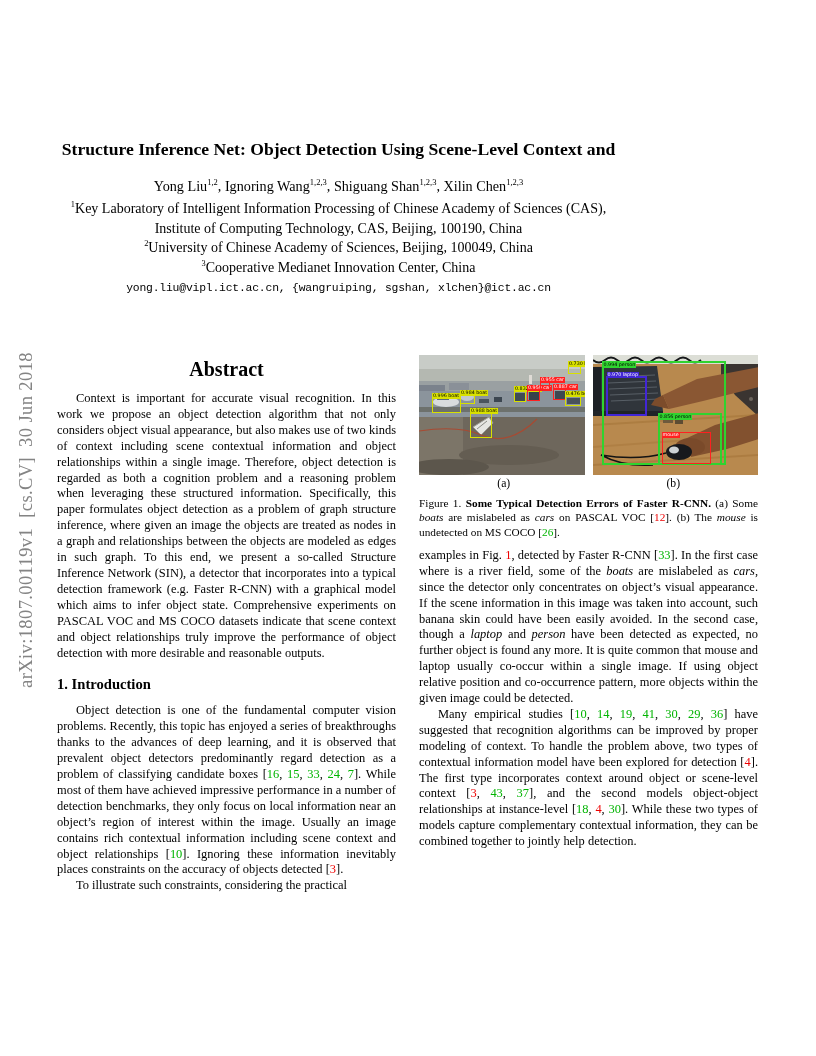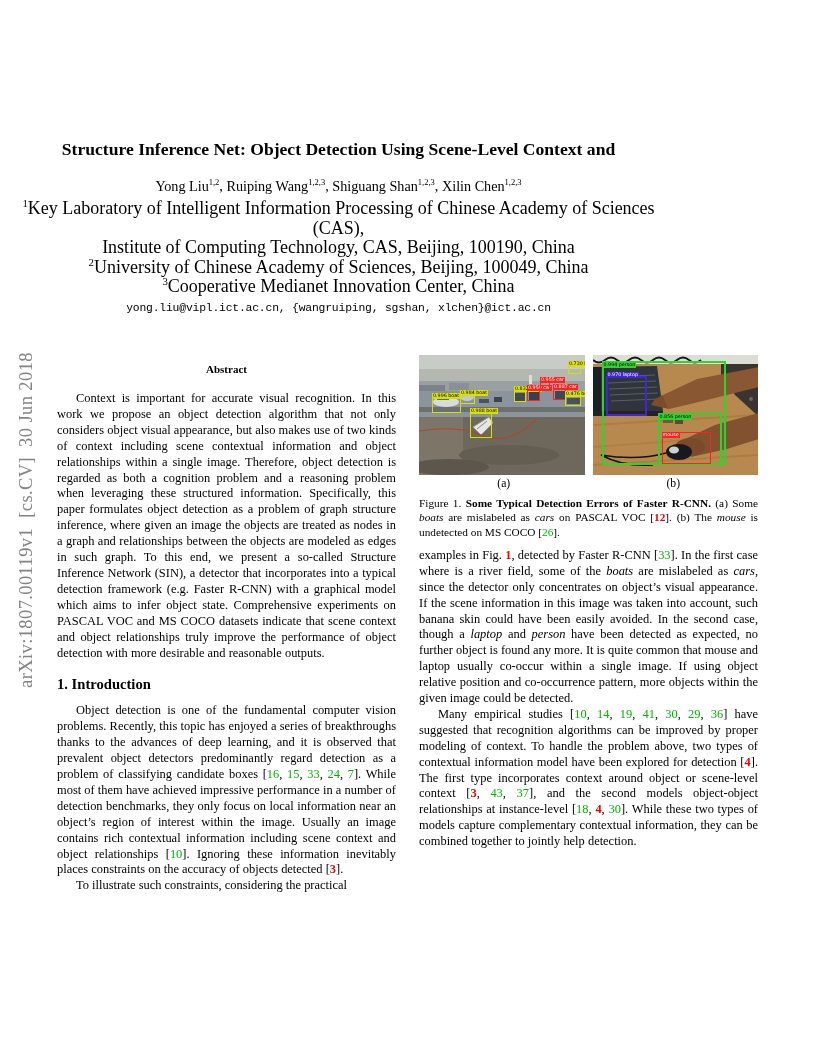--- a/index.html
+++ b/index.html
@@ -8,41 +8,41 @@
 
   
   .arxiv-banner{position:absolute;left:16px;top:772px;width:504px;height:26px;
     transform:rotate(-90deg);transform-origin:0 0;text-align:center;
     font-size:18.5px;color:#848484;white-space:pre;letter-spacing:.4px;}
 
   
   .header{position:absolute;top:136px;left:0;width:677px;text-align:center;}
   .title-line{font-size:17.6px;font-weight:bold;line-height:26px;}
   .authors{margin-top:15px;font-size:14.2px;line-height:19px;}
-  .affil{font-size:18px;line-height:19.5px;}
+  .affil{font-size:14px;line-height:19.5px;}
   .affil-first{margin-top:3px;}
   .email{margin-top:5px;font-family:"Liberation Mono","DejaVu Sans Mono",monospace;
          font-size:11.4px;letter-spacing:-0.2px;}
 
   
   .col{position:absolute;top:355px;width:339px;font-size:12.45px;line-height:15.9px;
        text-align:justify;}
   .col-left{left:57px;}
   .col-right{left:419px;}
-  .abstract-heading{text-align:center;font-size:11px;font-weight:bold;
+  .abstract-heading{text-align:center;font-size:20px;font-weight:bold;
                     margin:6px 0 14px 0;line-height:16px;}
   .abstract-body{text-indent:19px;}
   .section-heading{font-size:14.6px;font-weight:bold;text-align:left;
                    margin:15px 0 10px 0;line-height:17px;}
   .para{margin:0;}
   .para.indent{text-indent:19px;}
 
   
   .seg-cite{color:#00b400;}
-  .seg-figref{color:#ee0000;font-weight:bold;}
+  .seg-figref{color:#ee0000;}
   .seg-i{font-style:italic;}
   .seg-b{font-weight:bold;}
   .seg-sup{vertical-align:super;font-size:0.6em;line-height:0;}
 
   
   .figure{margin-bottom:9px;}
   .fig-images{display:flex;gap:8px;}
   .fig-img{position:relative;width:166px;height:120px;overflow:hidden;background:#9a9a9a;}
   .fig-img svg{display:block;}
   .boxes{position:absolute;left:0;top:0;right:0;bottom:0;}
@@ -55,21 +55,21 @@
 </style>
 </head>
 <body>
 
 <div class="page">
 
   <div class="arxiv-banner">arXiv:1807.00119v1  [cs.CV]  30 Jun 2018</div>
 
   <div class="header">
     <div class="title-line">Structure Inference Net: Object Detection Using Scene-Level Context and</div>
-    <div class="authors"><span>Yong Liu</span><span class="seg-sup">1,2</span><span>, Ruiping Wang</span><span class="seg-sup">1,2,3</span><span>, Shiguang Shan</span><span class="seg-sup">1,2,3</span><span>, Xilin Chen</span><span class="seg-sup">1,2,3</span></div>
+    <div class="authors"><span>Yong Liu</span><span class="seg-sup">1,2</span><span>, Ignoring Wang</span><span class="seg-sup">1,2,3</span><span>, Shiguang Shan</span><span class="seg-sup">1,2,3</span><span>, Xilin Chen</span><span class="seg-sup">1,2,3</span></div>
     <div class="affil affil-first"><span class="seg-sup">1</span><span>Key Laboratory of Intelligent Information Processing of Chinese Academy of Sciences (CAS),</span></div>
     <div class="affil"><span>Institute of Computing Technology, CAS, Beijing, 100190, China</span></div>
     <div class="affil"><span class="seg-sup">2</span><span>University of Chinese Academy of Sciences, Beijing, 100049, China</span></div>
     <div class="affil"><span class="seg-sup">3</span><span>Cooperative Medianet Innovation Center, China</span></div>
     <div class="email">yong.liu@vipl.ict.ac.cn, {wangruiping, sgshan, xlchen}@ict.ac.cn</div>
   </div>
 
   <div class="col col-left">
     <div class="abstract-heading">Abstract</div>
     <div class="abstract-body">Context is important for accurate visual recognition. In this work we propose an object detection algorithm that not only considers object visual appearance, but also makes use of two kinds of context including scene contextual information and object relationships within a single image. Therefore, object detection is regarded as both a cognition problem and a reasoning problem when leveraging these structured information. Specifically, this paper formulates object detection as a problem of graph structure inference, where given an image the objects are treated as nodes in a graph and relationships between the objects are modeled as edges in such graph. To this end, we present a so-called Structure Inference Network (SIN), a detector that incorporates into a typical detection framework (e.g. Faster R-CNN) with a graphical model which aims to infer object state. Comprehensive experiments on PASCAL VOC and MS COCO datasets indicate that scene context and object relationships truly improve the performance of object detection with more desirable and reasonable outputs.</div>

